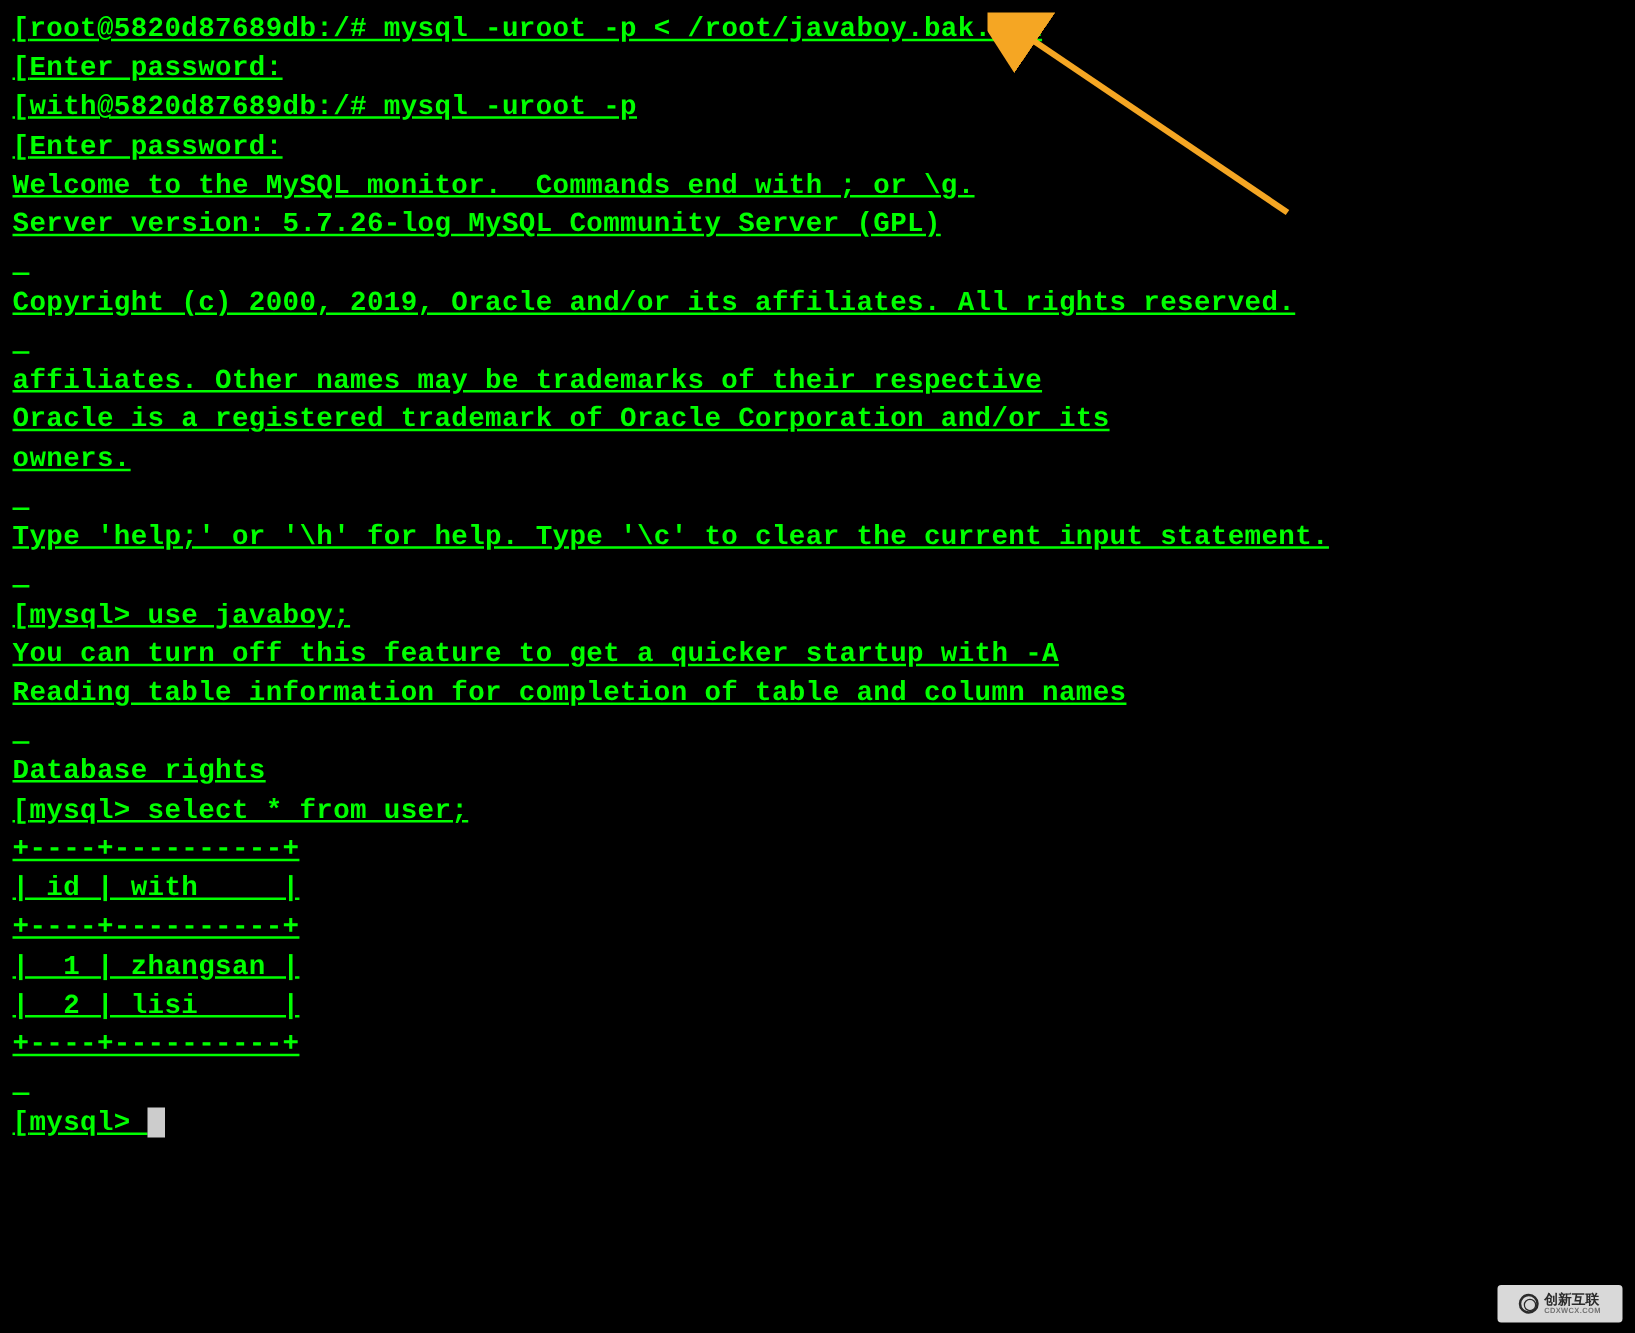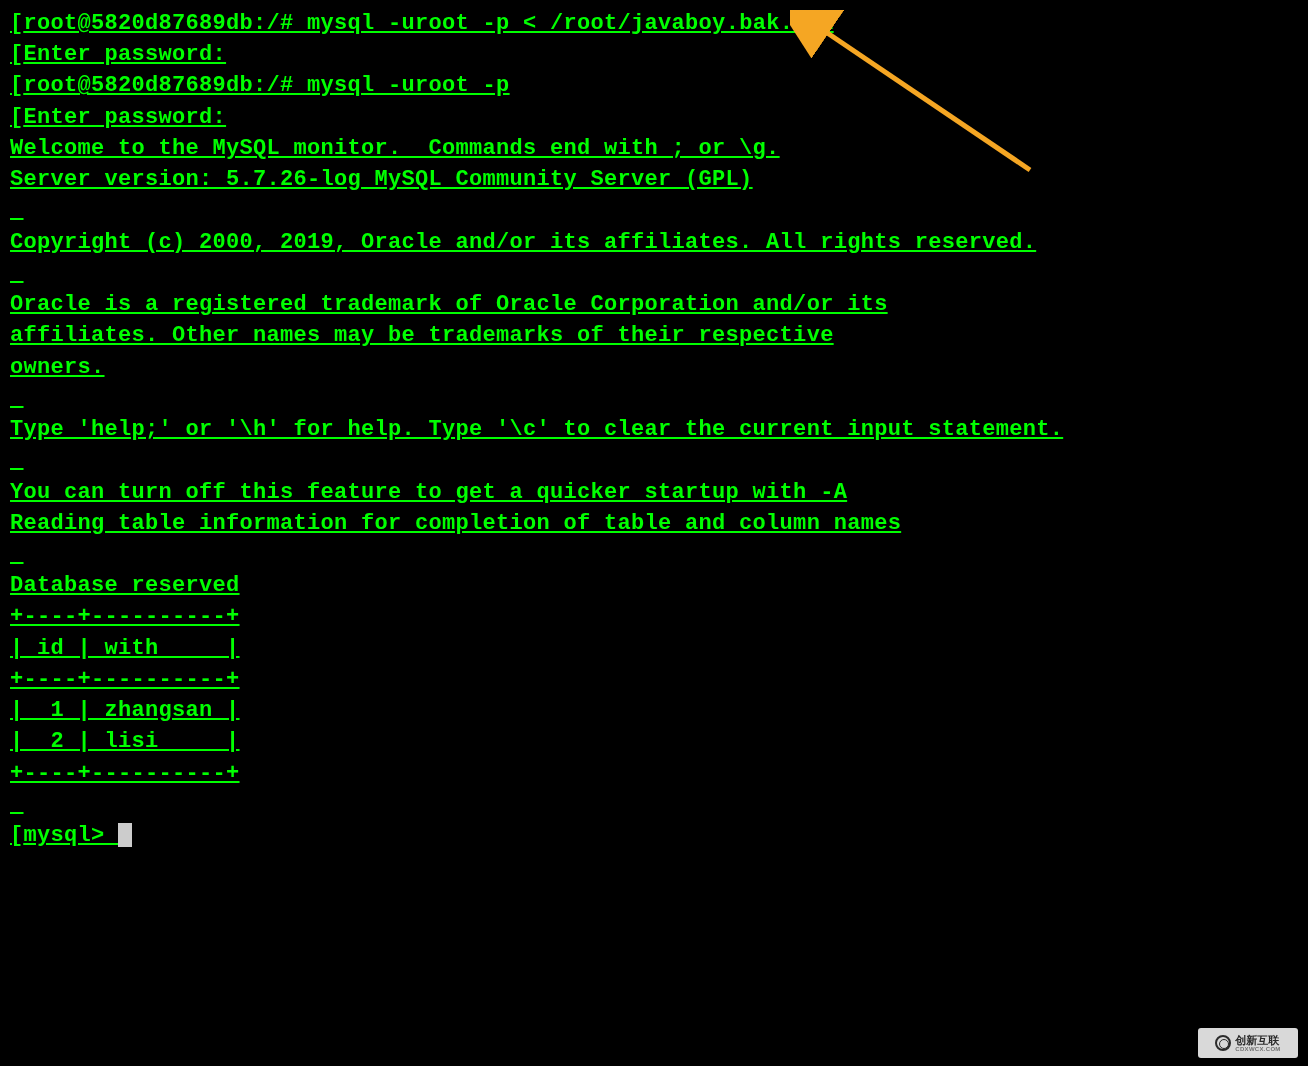--- a/index.html
+++ b/index.html
@@ -94,37 +94,39 @@
       flex-direction: column;
       line-height: 1;
     }
   </style>
 </head>
 <body>
 
 <div id="terminal-container">
     <div class="terminal-line"><span class="bracket">[</span><span>root@5820d87689db:/# mysql -uroot -p &lt; /root/javaboy.bak.sql</span></div>
     <div class="terminal-line"><span class="bracket">[</span><span>Enter password:</span></div>
-    <div class="terminal-line"><span class="bracket">[</span><span>root@5820d87689db:/# mysql -uroot -p</span></div>
+    <div class="terminal-line"><span class="bracket">[</span><span>with@5820d87689db:/# mysql -uroot -p</span></div>
     <div class="terminal-line"><span class="bracket">[</span><span>Enter password:</span></div>
     <div class="terminal-line"><span class="bracket"></span><span>Welcome to the MySQL monitor.  Commands end with ; or \g.</span></div>
     <div class="terminal-line"><span class="bracket"></span><span>Server version: 5.7.26-log MySQL Community Server (GPL)</span></div>
     <div class="terminal-line">&nbsp;</div>
     <div class="terminal-line"><span class="bracket"></span><span>Copyright (c) 2000, 2019, Oracle and/or its affiliates. All rights reserved.</span></div>
     <div class="terminal-line">&nbsp;</div>
+    <div class="terminal-line"><span class="bracket"></span><span>affiliates. Other names may be trademarks of their respective</span></div>
     <div class="terminal-line"><span class="bracket"></span><span>Oracle is a registered trademark of Oracle Corporation and/or its</span></div>
-    <div class="terminal-line"><span class="bracket"></span><span>affiliates. Other names may be trademarks of their respective</span></div>
     <div class="terminal-line"><span class="bracket"></span><span>owners.</span></div>
     <div class="terminal-line">&nbsp;</div>
     <div class="terminal-line"><span class="bracket"></span><span>Type 'help;' or '\h' for help. Type '\c' to clear the current input statement.</span></div>
     <div class="terminal-line">&nbsp;</div>
+    <div class="terminal-line"><span class="bracket">[</span><span>mysql&gt; use javaboy;</span></div>
     <div class="terminal-line"><span class="bracket"></span><span>You can turn off this feature to get a quicker startup with -A</span></div>
     <div class="terminal-line"><span class="bracket"></span><span>Reading table information for completion of table and column names</span></div>
     <div class="terminal-line">&nbsp;</div>
-    <div class="terminal-line"><span class="bracket"></span><span>Database reserved</span></div>
+    <div class="terminal-line"><span class="bracket"></span><span>Database rights</span></div>
+    <div class="terminal-line"><span class="bracket">[</span><span>mysql&gt; select * from user;</span></div>
     <div class="terminal-line"><span class="bracket"></span><span>+----+----------+</span></div>
     <div class="terminal-line"><span class="bracket"></span><span>| id | with     |</span></div>
     <div class="terminal-line"><span class="bracket"></span><span>+----+----------+</span></div>
     <div class="terminal-line"><span class="bracket"></span><span>|  1 | zhangsan |</span></div>
     <div class="terminal-line"><span class="bracket"></span><span>|  2 | lisi     |</span></div>
     <div class="terminal-line"><span class="bracket"></span><span>+----+----------+</span></div>
     <div class="terminal-line">&nbsp;</div>
     <div class="terminal-line"><span class="bracket">[</span><span>mysql&gt; </span><span class="cursor"></span></div>
   </div>
 

